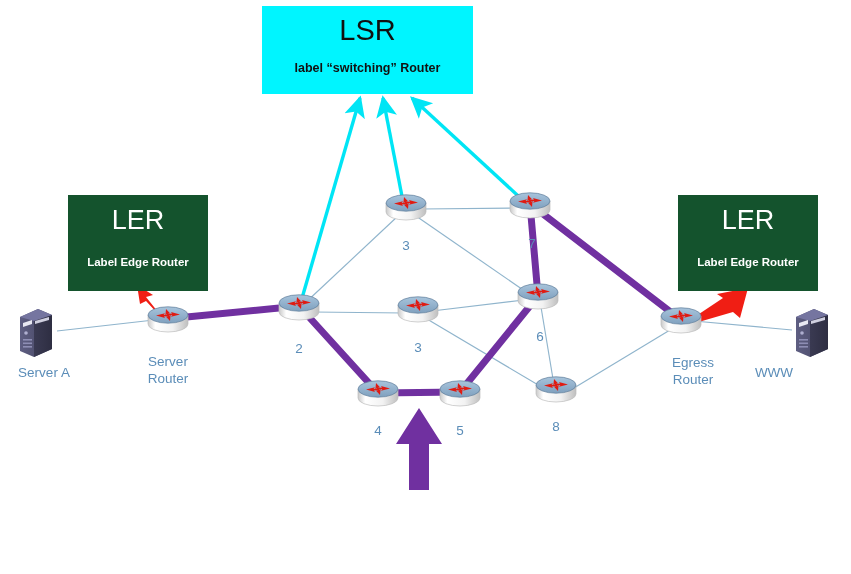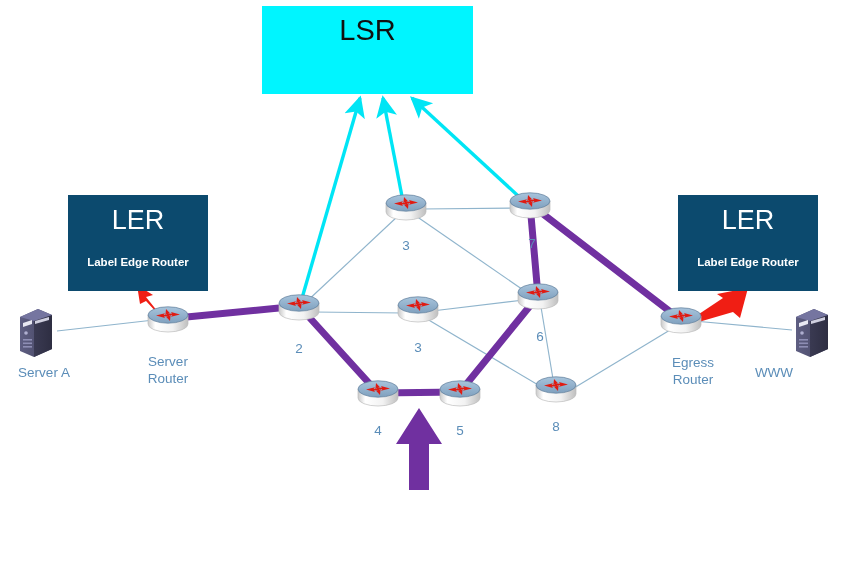--- a/index.html
+++ b/index.html
@@ -58,21 +58,21 @@
     margin-top: 10px;
   }
   #lsr-box .callout-sub {
     color: #111111;
     font-size: 12.5px;
     margin-top: 17px;
     font-weight: 600;
   }
   
   .ler-box {
-    background: #0c4a6e;
+    background: #14532d;
   }
   #ler-left {
     left: 68px;
     top: 195px;
     width: 140px;
     height: 96px;
   }
   #ler-right {
     left: 678px;
     top: 195px;
@@ -242,20 +242,21 @@
     </g>
 
     <g>
       <use href="#server-sym" x="16" y="305" width="40" height="54"></use>
       <use href="#server-sym" x="792" y="305" width="40" height="54"></use>
     </g>
   </svg>
 
   <div class="callout-box" id="lsr-box">
     <div class="callout-title">LSR</div>
+    <div class="callout-sub">label “switching”  Router</div>
   </div>
 
   <div class="callout-box ler-box" id="ler-left">
     <div class="callout-title">LER</div>
     <div class="callout-sub">Label Edge Router</div>
   </div>
 
   <div class="callout-box ler-box" id="ler-right">
     <div class="callout-title">LER</div>
     <div class="callout-sub">Label Edge Router</div>

